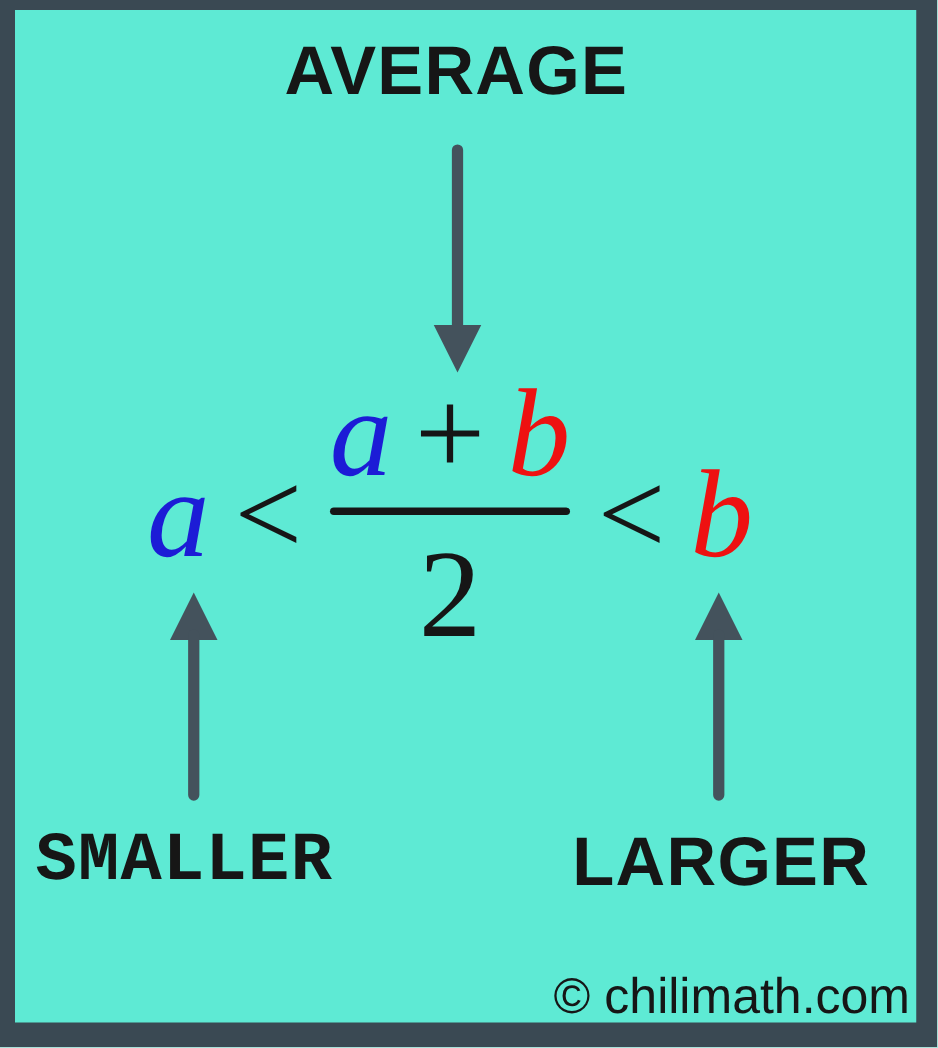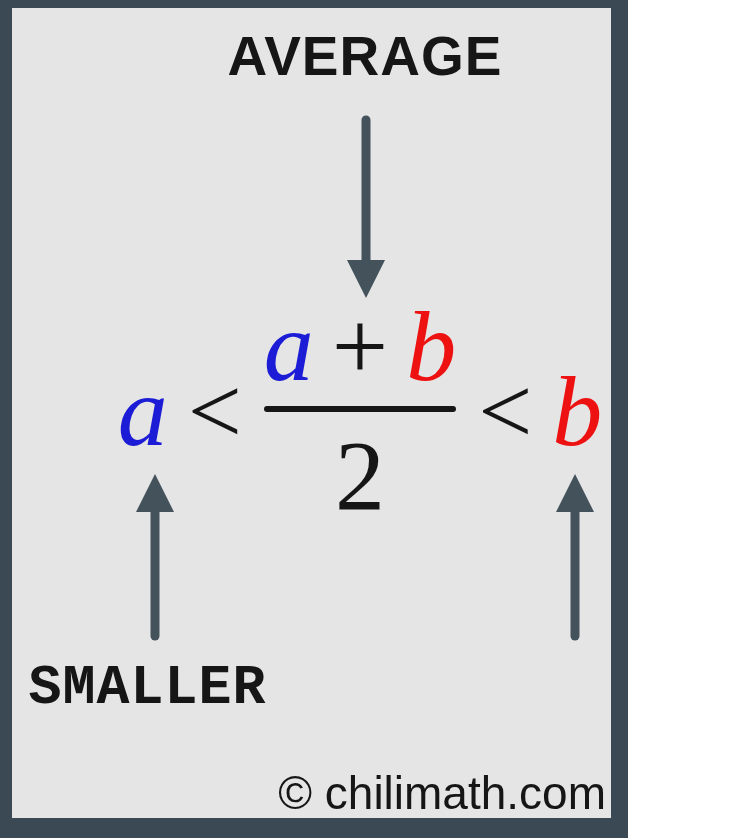--- a/index.html
+++ b/index.html
@@ -1,20 +1,20 @@
 <!DOCTYPE html>
 <html style="--border: #3a4953; --arrow: #44525c; --blue: #1c1cd6; --red: #ee1111; --ink: #161616;"><head>
 <meta charset="utf-8">
 <style>
   html, body { margin: 0; padding: 0; background: #ffffff; }
   .stage {
     position: relative;
-    width: 628px;
+    width: 750px;
     height: 838px;
-    background: #e5e5e5;
+    background: #5eead4;
     overflow: hidden;
     font-family: "Liberation Sans", sans-serif;
   }
   .frame {
     position: absolute;
     inset: 0;
     border-style: solid;
     border-color: var(--border, #3a4953);
     border-width: 8px 17px 20px 12px;
     pointer-events: none;
@@ -67,21 +67,21 @@
     border-radius: 3px;
     background: var(--ink, #161616);
     margin: 4px 0 8px;
   }
   .den { }
 
   .copyright {
     position: absolute;
     right: 22px;
     bottom: 18px;
-    font-size: 46px;
+    font-size: 40px;
     color: var(--ink, #161616);
     white-space: nowrap;
     margin-left: 47px;
   }
 </style>
 </head>
 <body>
 
 <div class="stage">
 
@@ -114,16 +114,17 @@
     <path d="M22 2 L41 40 L3 40 Z" fill="currentColor"></path>
     <line x1="22" y1="36" x2="22" y2="164" stroke="currentColor" stroke-width="9" stroke-linecap="round"></line>
   </svg>
 
   <svg class="arrow arrow-up-right" width="44" height="172" viewBox="0 0 44 172" aria-hidden="true">
     <path d="M22 2 L41 40 L3 40 Z" fill="currentColor"></path>
     <line x1="22" y1="36" x2="22" y2="164" stroke="currentColor" stroke-width="9" stroke-linecap="round"></line>
   </svg>
 
   <div class="label label-smaller">SMALLER</div>
+  <div class="label label-larger">LARGER</div>
 
   <div class="copyright">© chilimath.com</div>
 
 </div>
 
 </body></html>

